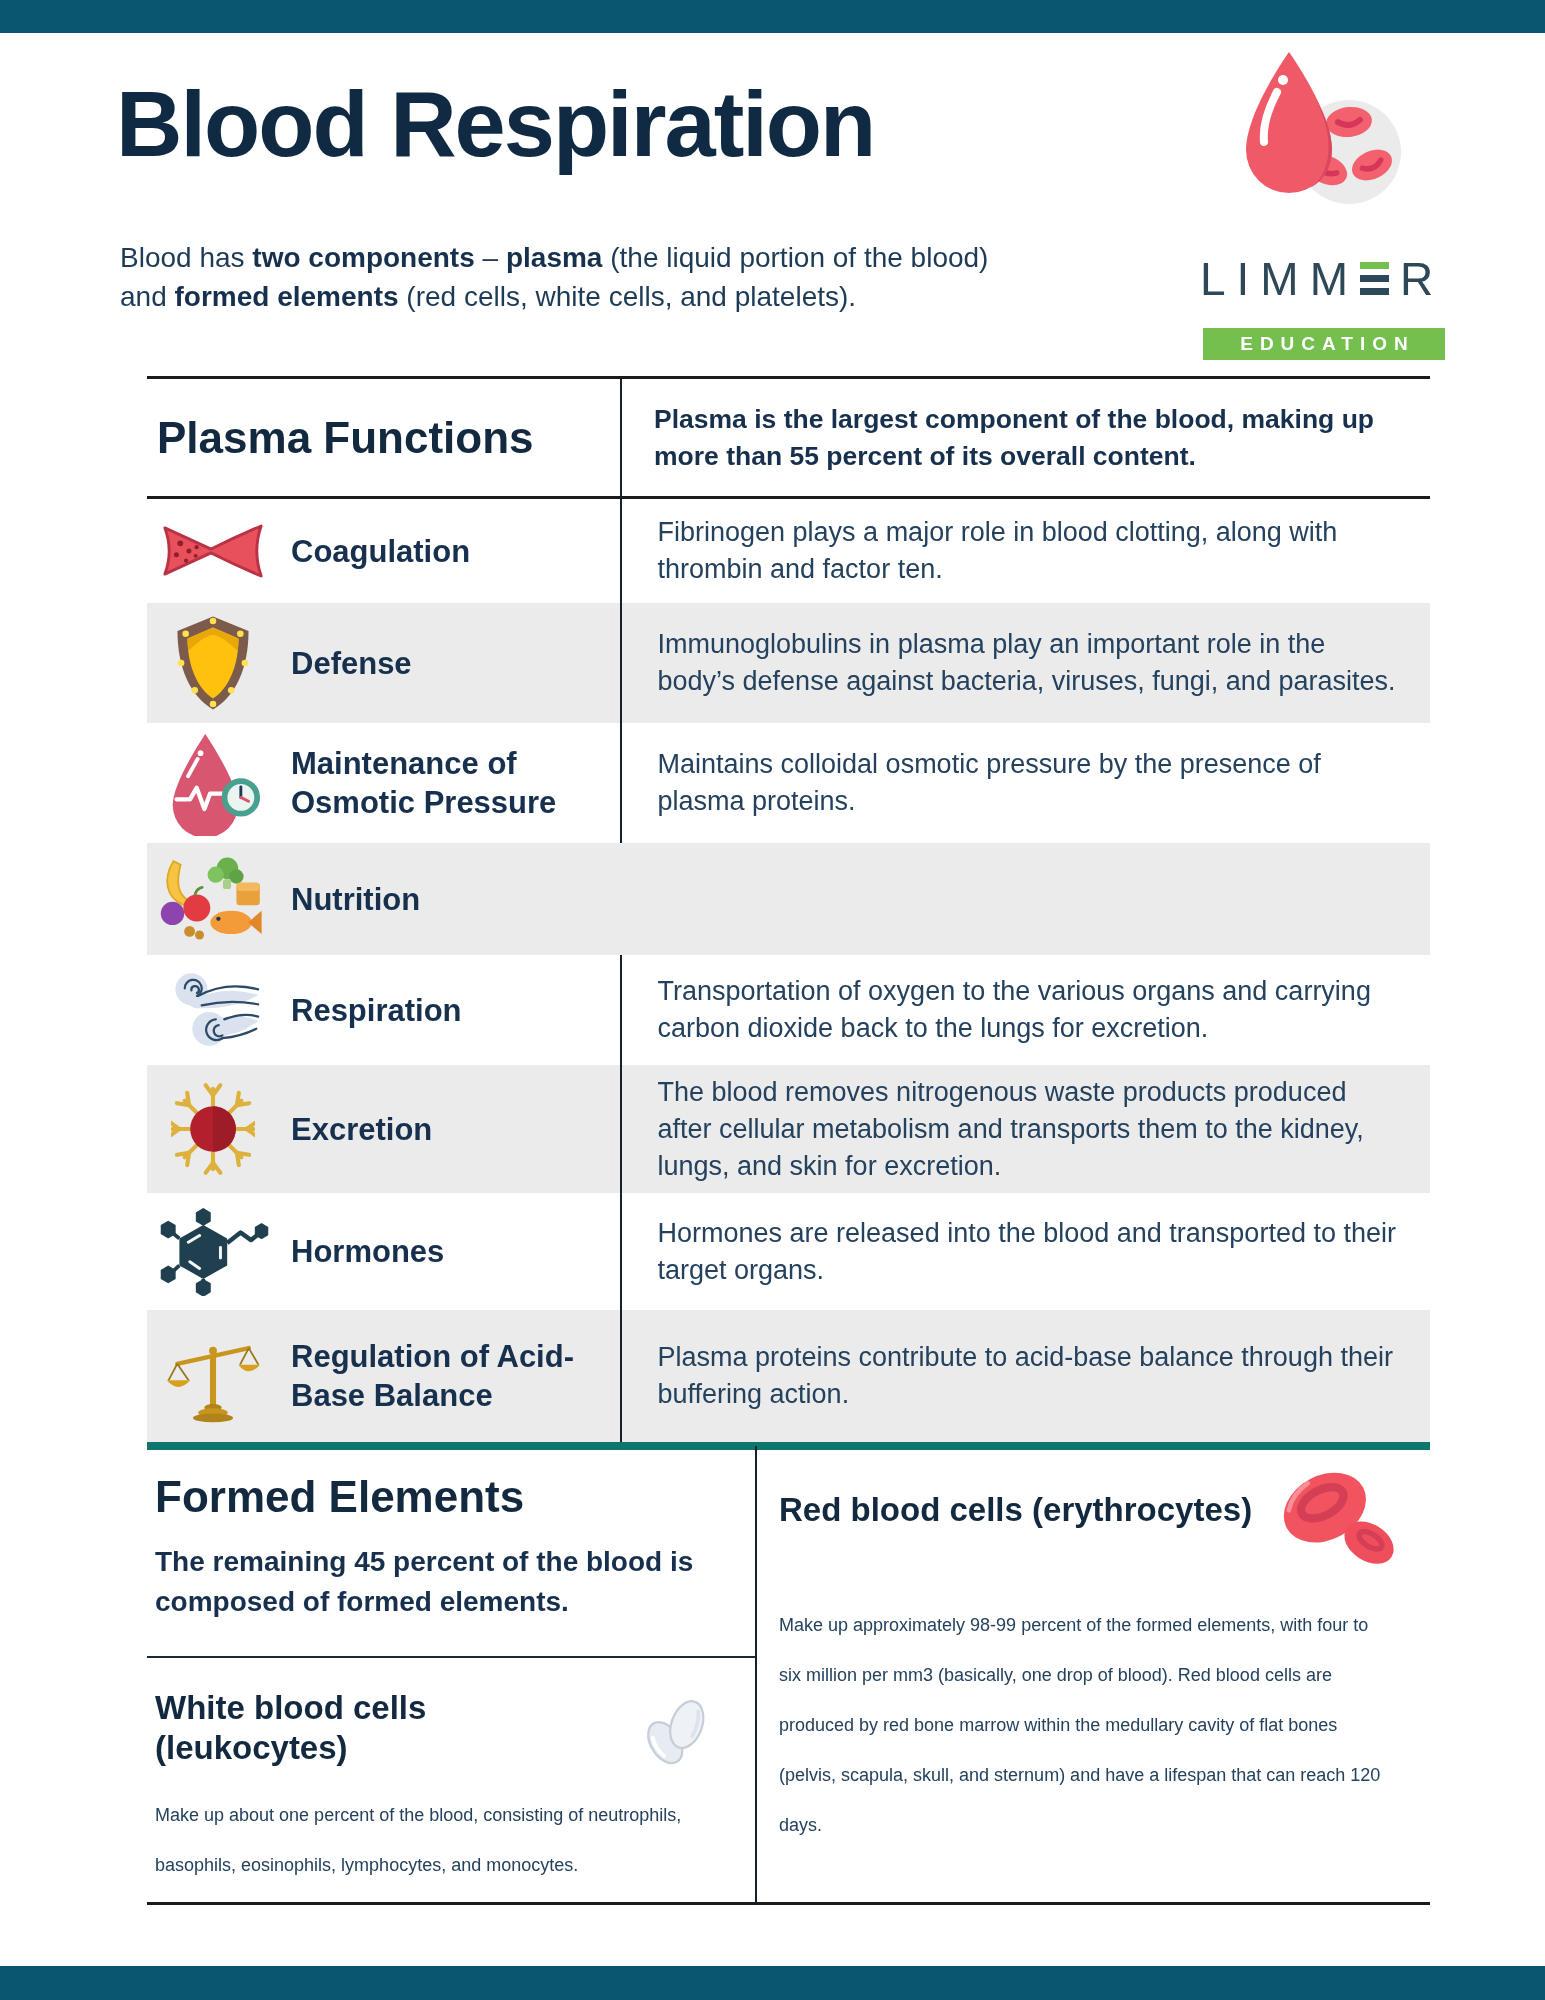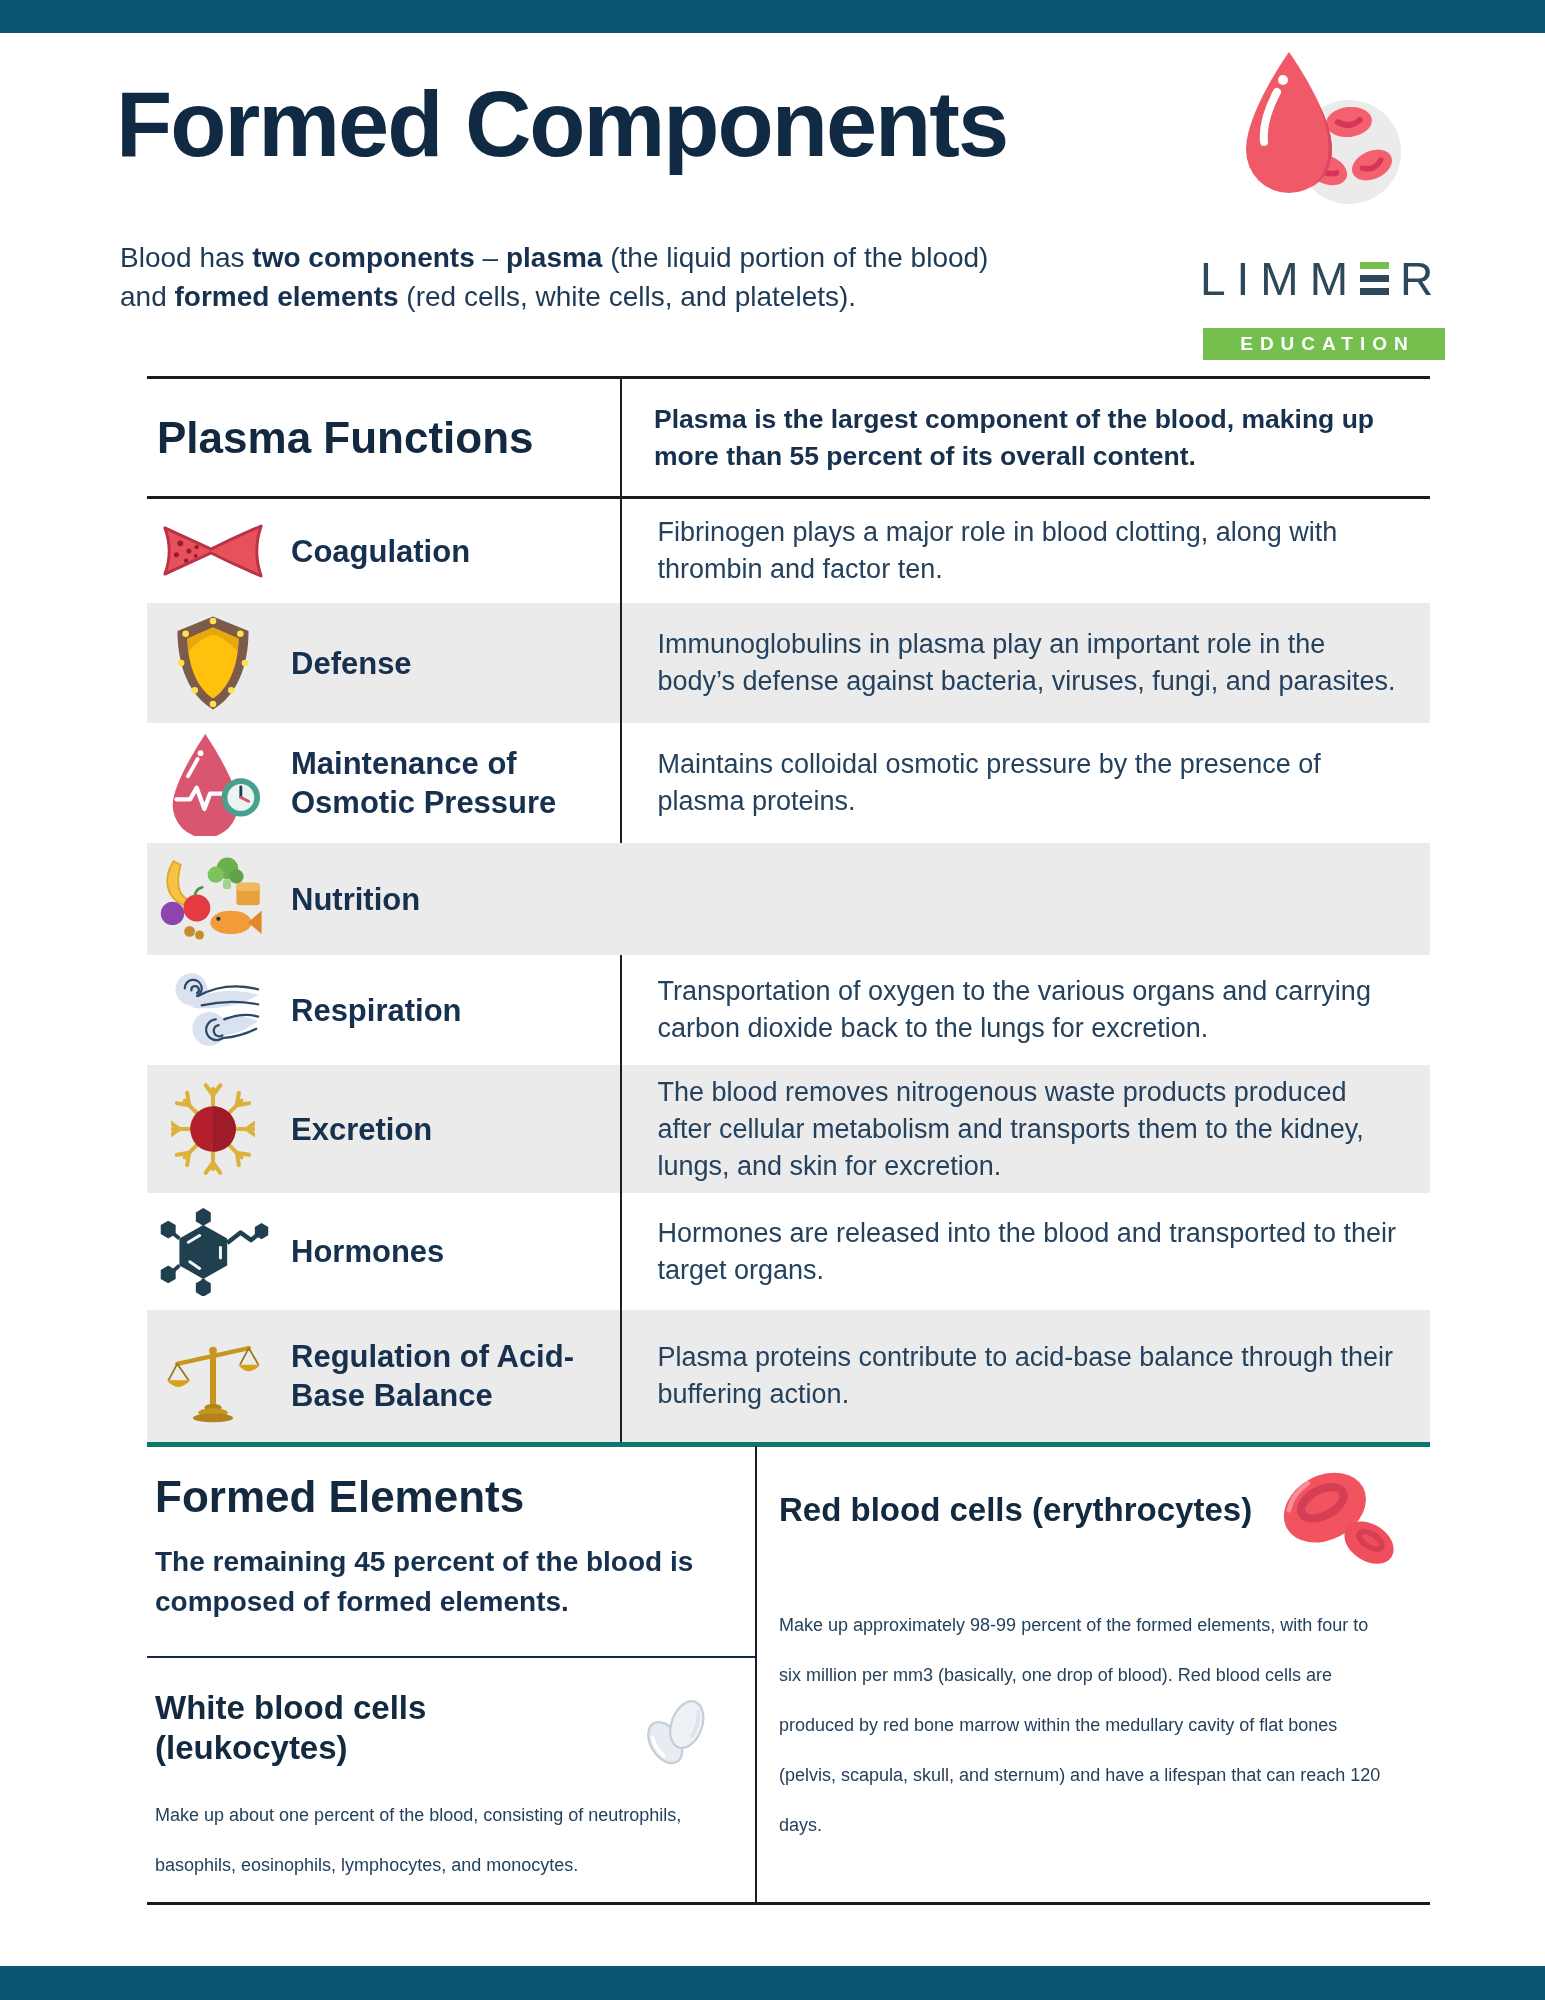--- a/index.html
+++ b/index.html
@@ -23,21 +23,21 @@
   .ebars i{position:absolute;left:0;width:29px;height:7px;background:#2d4858;}
   .ebars i.g{top:0;background:#75bf4f;}
   .ebars i.m{top:13px;}
   .ebars i.b{top:26px;}
   .edu{position:absolute;left:1203px;top:314px;width:242px;height:32px;background:#75bf4f;
        display:flex;align-items:center;justify-content:center;font-size:19px;letter-spacing:7px;
        color:#ffffff;font-weight:bold;text-indent:7px;margin-top:14px;}
 
   
   .table{position:absolute;left:147px;top:376px;width:1283px;border-top:3px solid #1b1b1b;
-         border-bottom:5px solid #0f766e;}
+         border-bottom:8px solid #0f766e;}
   .trow{display:grid;grid-template-columns:473px 1fr;}
   .trow.head{height:117px;border-bottom:3px solid #1b1b1b;}
   .trow.gray{background:#ebebeb;}
   .cell-l{display:flex;align-items:center;gap:22px;padding-left:10px;}
   .cell-r{border-left:2px solid #15202b;display:flex;flex-direction:column;justify-content:center;
           padding:0 24px 0 32px;align-items:center;}
   .cell-r p{margin:0;font-size:27px;line-height:37px;color:#24415e;max-width:745px;}
   .head .cell-l{align-items:center;}
   .h1{font-size:44px;font-weight:bold;color:#13293f;margin:0;}
   .head .cell-r p{font-weight:bold;color:#17304e;max-width:770px;font-size:26.5px;}
@@ -59,21 +59,21 @@
   .fbody{margin:14px 0 0 0;font-size:18px;line-height:50px;color:#24415e;max-width:560px;}
   .fright .fbody{max-width:608px;margin-top:22px;}
   .fright .subhead{margin-top:0;}
 </style>
 </head>
 <body>
 
 <div class="page">
   <div class="bar top"></div>
 
-  <div class="title">Formed Components</div>
+  <div class="title">Blood Respiration</div>
 
   <div class="intro"><span>Blood has </span><b>two components</b><span> – </span><b>plasma</b><span> (the liquid portion of the blood) and </span><b>formed elements</b><span> (red cells, white cells, and platelets).</span></div>
 
   <div class="logo-drop">
     <svg width="176" height="176" viewBox="0 0 176 176">
       <circle cx="121" cy="104" r="52" fill="#ebebeb"></circle>
       <g>
         <ellipse cx="121" cy="74" rx="23" ry="15" fill="#f4616e" transform="rotate(-6 121 74)"></ellipse>
         <path d="M110,73 Q121,81 132,73" fill="none" stroke="#d6365a" stroke-width="6" stroke-linecap="round" transform="rotate(-6 121 74)"></path>
         <ellipse cx="99" cy="122" rx="21" ry="14" fill="#f4616e" transform="rotate(22 99 122)"></ellipse>

